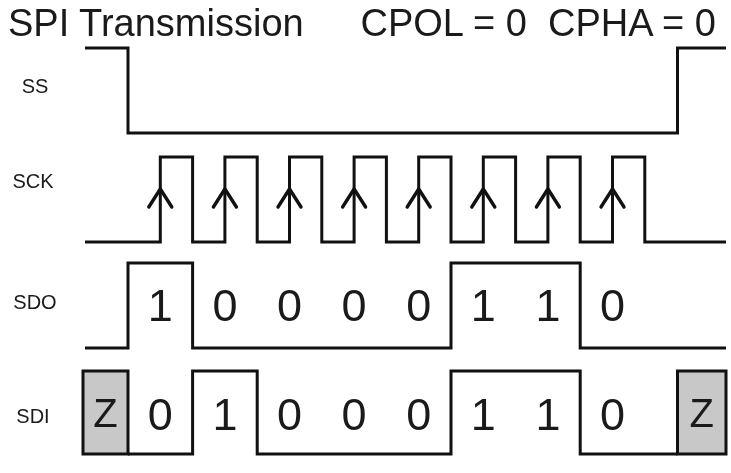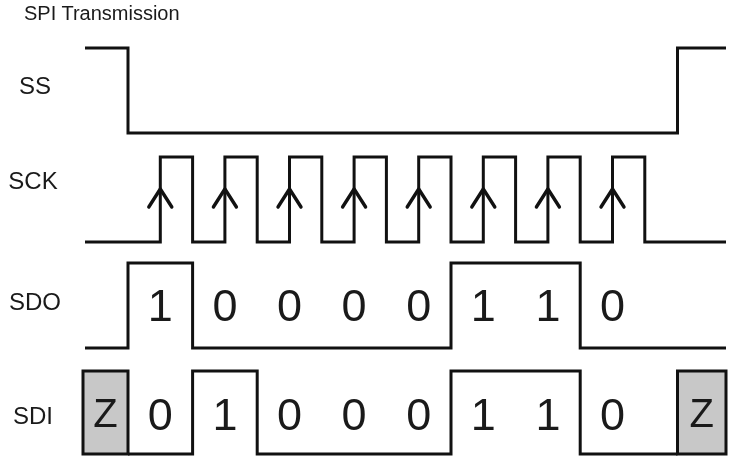--- a/index.html
+++ b/index.html
@@ -8,49 +8,49 @@
     width: 731px;
     height: 473px;
     background: #ffffff;
     overflow: hidden;
     font-family: "Liberation Sans", "DejaVu Sans", sans-serif;
     color: #1a1a1a;
   }
   .hdr {
     position: absolute;
     top: 2px;
-    font-size: 20px;
+    font-size: 38px;
     font-weight: 500;
     white-space: pre;
-    margin-left: 16px;
   }
   #title { left: 8px; }
   #mode  { right: 15px; }
   .rowlab {
     position: absolute;
     transform: translate(-50%, -50%);
-    font-size: 24px;
+    font-size: 20px;
     font-weight: 500;
     white-space: nowrap;
   }
   .bit {
     position: absolute;
     transform: translate(-50%, -50%);
     font-size: 45px;
     font-weight: 500;
     white-space: nowrap;
   }
   .zbit { font-size: 40px; }
   svg { position: absolute; left: 0; top: 0; }
 </style>
 </head>
 <body>
 
 <div class="canvas">
   <div id="title" class="hdr">SPI Transmission</div>
+  <div id="mode" class="hdr">CPOL = 0  CPHA = 0</div>
   <svg id="wave" width="731" height="473" viewBox="0 0 731 473">
       <path d="M 85,48 L 128,48 L 128,133 L 677.5,133 L 677.5,48 L 726,48" fill="none" stroke="#111111" stroke-width="3"></path>
       <path d="M 85,242 L 160.3,242 L 160.3,157 L 192.6,157 L 192.6,242 L 224.89999999999998,242 L 224.89999999999998,157 L 257.2,157 L 257.2,242 L 289.5,242 L 289.5,157 L 321.79999999999995,157 L 321.79999999999995,242 L 354.09999999999997,242 L 354.09999999999997,157 L 386.4,157 L 386.4,242 L 418.7,242 L 418.7,157 L 451,157 L 451,242 L 483.29999999999995,242 L 483.29999999999995,157 L 515.5999999999999,157 L 515.5999999999999,242 L 547.9,242 L 547.9,157 L 580.1999999999999,157 L 580.1999999999999,242 L 612.5,242 L 612.5,157 L 644.8,157 L 644.8,242 L 726,242" fill="none" stroke="#111111" stroke-width="3"></path>
       <path d="M 148.8,207 L 160.3,189 L 171.8,207" fill="none" stroke="#111111" stroke-width="3.4" stroke-linecap="round" stroke-linejoin="round"></path>
       <path d="M 213.39999999999998,207 L 224.89999999999998,189 L 236.39999999999998,207" fill="none" stroke="#111111" stroke-width="3.4" stroke-linecap="round" stroke-linejoin="round"></path>
       <path d="M 278,207 L 289.5,189 L 301,207" fill="none" stroke="#111111" stroke-width="3.4" stroke-linecap="round" stroke-linejoin="round"></path>
       <path d="M 342.59999999999997,207 L 354.09999999999997,189 L 365.59999999999997,207" fill="none" stroke="#111111" stroke-width="3.4" stroke-linecap="round" stroke-linejoin="round"></path>
       <path d="M 407.2,207 L 418.7,189 L 430.2,207" fill="none" stroke="#111111" stroke-width="3.4" stroke-linecap="round" stroke-linejoin="round"></path>
       <path d="M 471.79999999999995,207 L 483.29999999999995,189 L 494.79999999999995,207" fill="none" stroke="#111111" stroke-width="3.4" stroke-linecap="round" stroke-linejoin="round"></path>
       <path d="M 536.4,207 L 547.9,189 L 559.4,207" fill="none" stroke="#111111" stroke-width="3.4" stroke-linecap="round" stroke-linejoin="round"></path>

